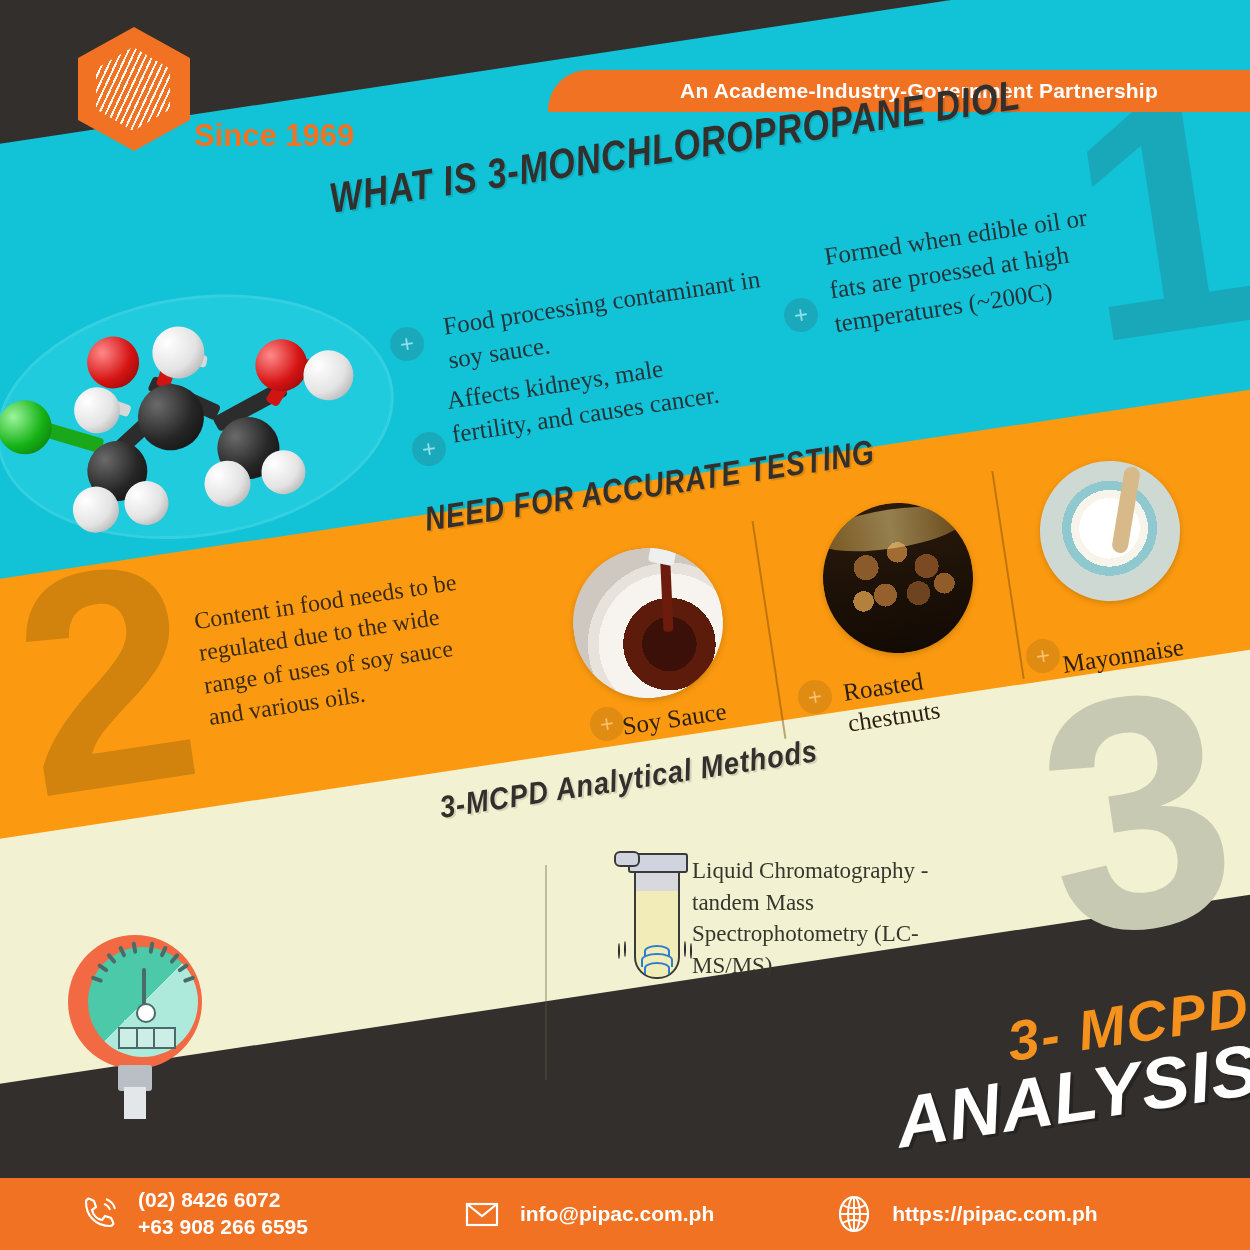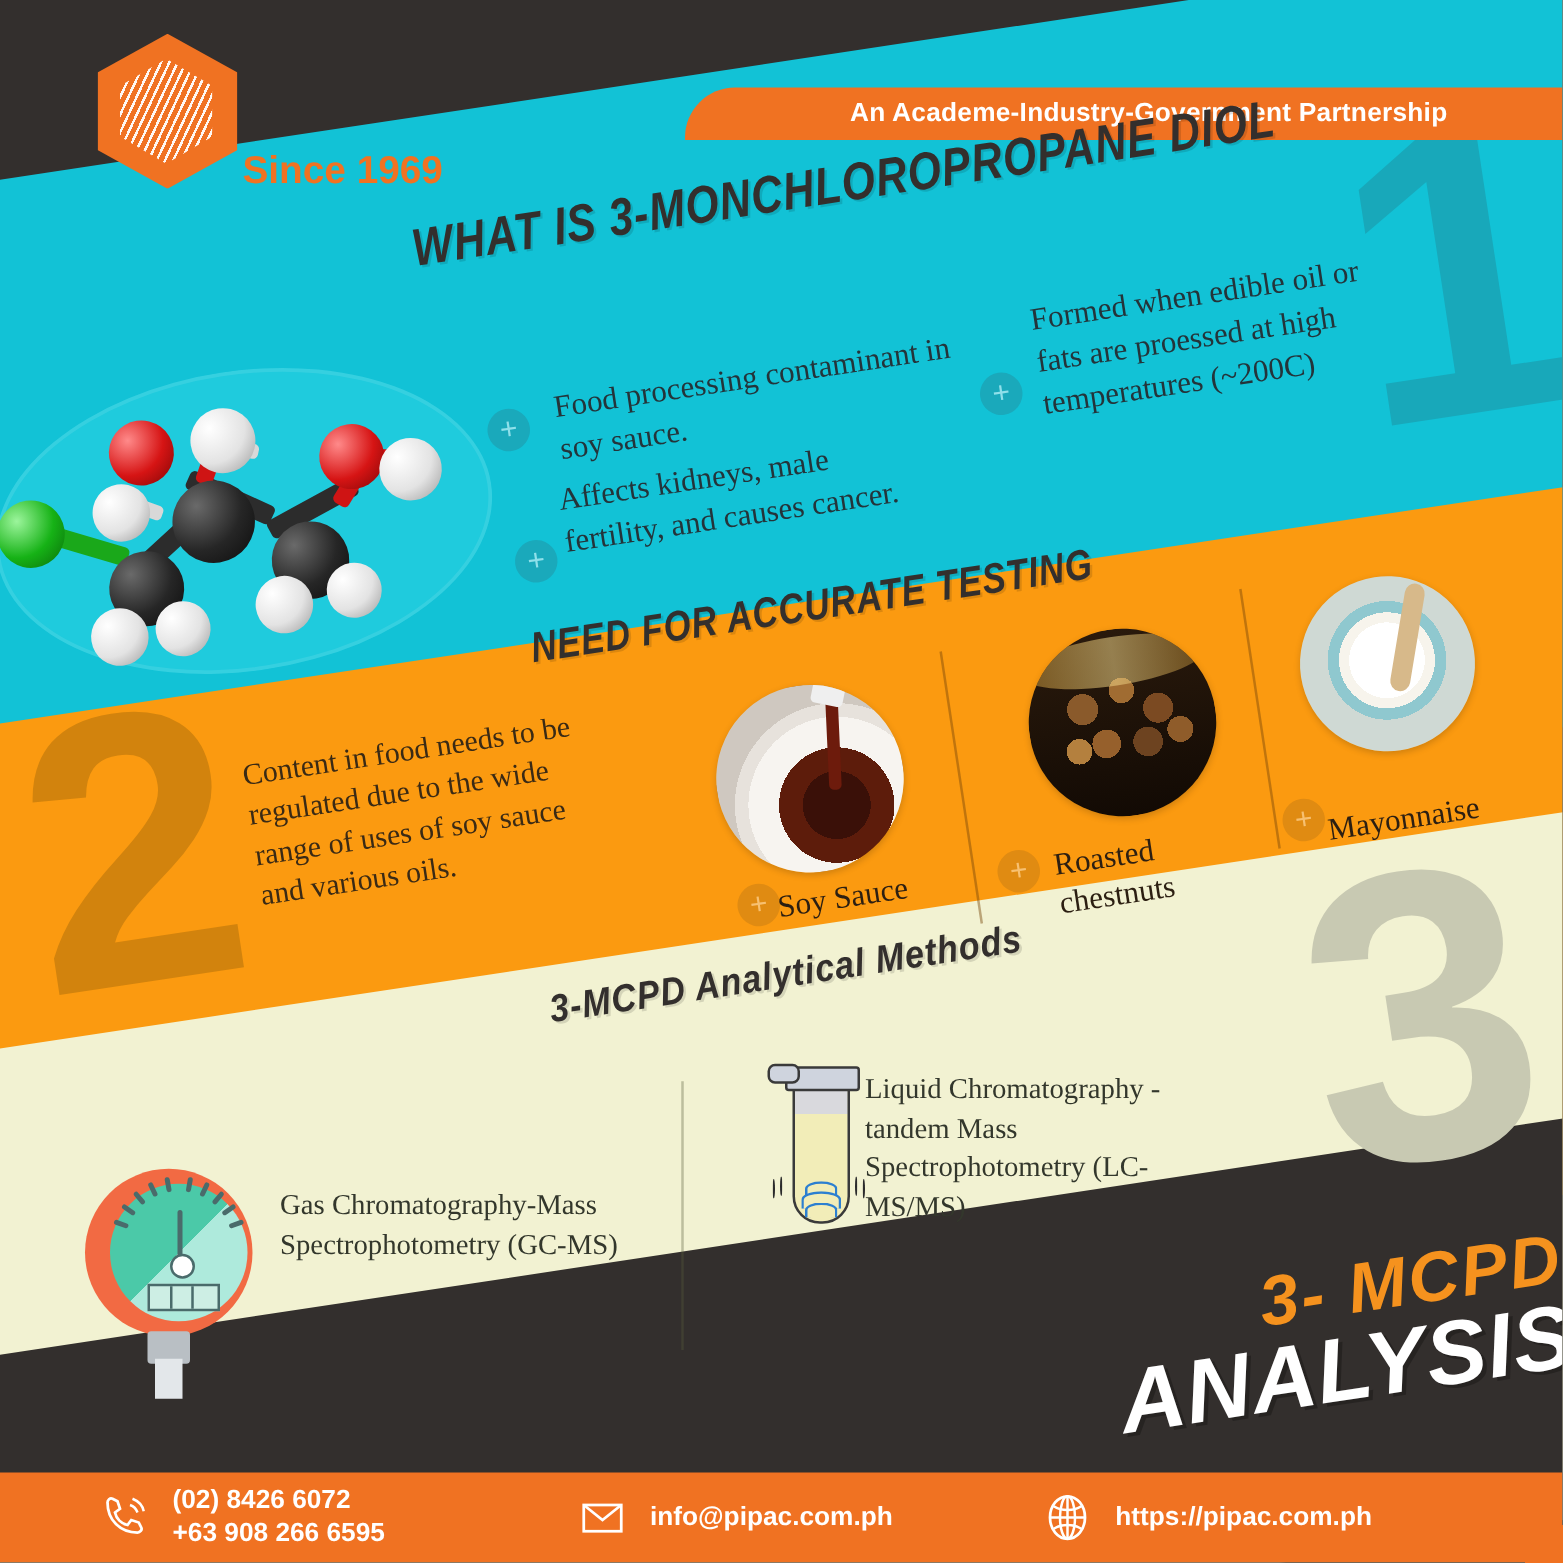--- a/index.html
+++ b/index.html
@@ -368,21 +368,20 @@
       <div id="gauge-needle"></div>
       <div id="gauge-hub"></div>
       <div id="gauge-disp">
           <i style="left:16px"></i>
           <i style="left:33px"></i>
         </div>
     </div>
     <div id="gauge-stem"></div>
     <div id="gauge-stem2"></div>
   </div>
-  <div class="method-text" id="m1-text">Gas Chromatography-Mass Spectrophotometry (GC-MS)</div>
 
   <div id="method-div"></div>
 
   <div id="tube">
     <div id="tube-body"></div>
     <div id="tube-cap"></div>
     <div id="tube-hinge"></div>
     <div class="swirl" style="left:32px;top:100px;width:22px;height:10px;"></div>
     <div class="swirl" style="left:29px;top:108px;width:28px;height:12px;"></div>
     <div class="swirl" style="left:32px;top:117px;width:22px;height:10px;"></div>

